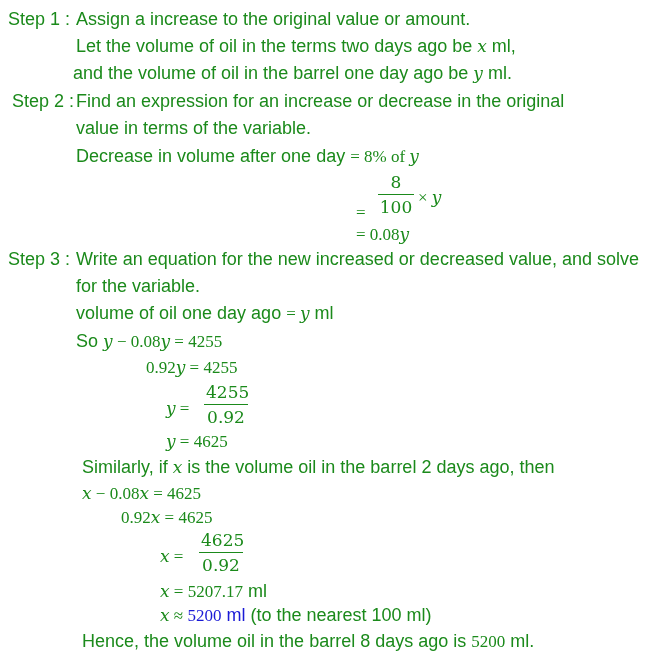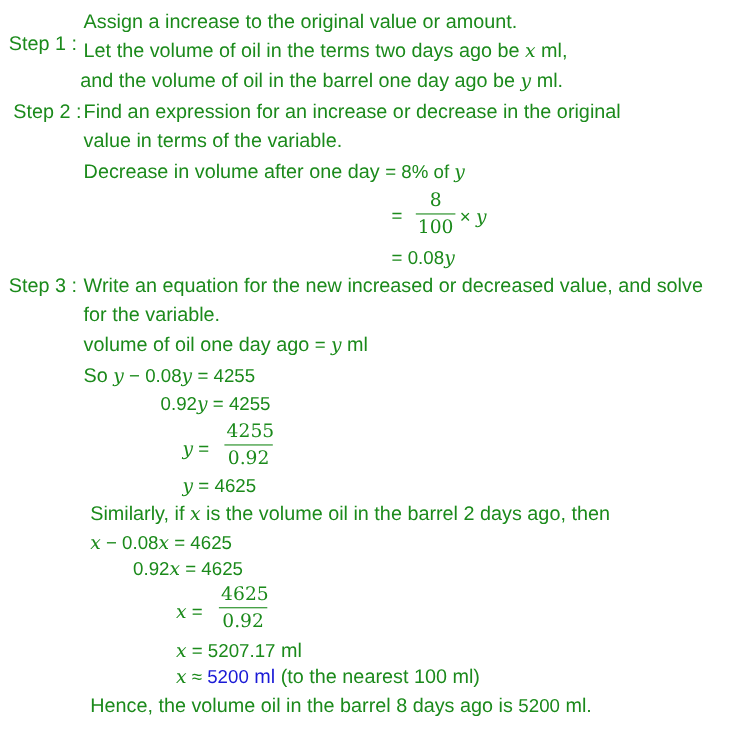--- a/index.html
+++ b/index.html
@@ -1,29 +1,29 @@
 <!DOCTYPE html>
 <html><head>
 <meta charset="utf-8">
 <style>
   html,body{margin:0;padding:0;background:#ffffff;}
   body{width:670px;height:664px;position:relative;overflow:hidden;
        font-family:"Liberation Sans",sans-serif;color:#1b8a1b;font-size:18px;}
   .ln{position:absolute;white-space:nowrap;line-height:22px;}
-  .m{font-family:Liberation Sans, sans-serif;font-size:17px;}
+  .m{font-family:Liberation Serif, serif;font-size:17px;margin-top:16px;}
   .v{font-family:"DejaVu Serif","Liberation Serif",serif;font-style:italic;font-size:17px;}
   .blue{color:#1a1ad6;}
   .frac{position:absolute;text-align:center;font-family:"DejaVu Serif","Liberation Serif",serif;font-size:17px;}
   .frac .num{display:block;padding:0 2px 2px;border-bottom:1.5px solid #1b8a1b;line-height:20px;}
   .frac .den{display:block;padding-top:2px;line-height:20px;}
 </style>
 </head>
 <body>
 
-<div class="ln" style="left:8px;top:8px;margin-top:20px;">Step 1 :</div>
+<div class="ln" style="left:8px;top:8px;">Step 1 :</div>
 <div class="ln" style="left:76px;top:8px;">Assign a increase to the original value or amount.</div>
 <div class="ln" style="left:76px;top:35px;">
   <span>Let the volume of oil in the terms two days ago be </span><span class="v">x</span><span> ml,</span>
 </div>
 <div class="ln" style="left:73px;top:62px;text-align:right;">
   <span>and the volume  of oil in the barrel one day ago be </span><span class="v">y</span><span> ml.</span>
 </div>
 
 <div class="ln" style="left:12px;top:90px;">Step 2 :</div>
 <div class="ln" style="left:76px;top:90px;">Find an expression for an increase or decrease in the original</div>

